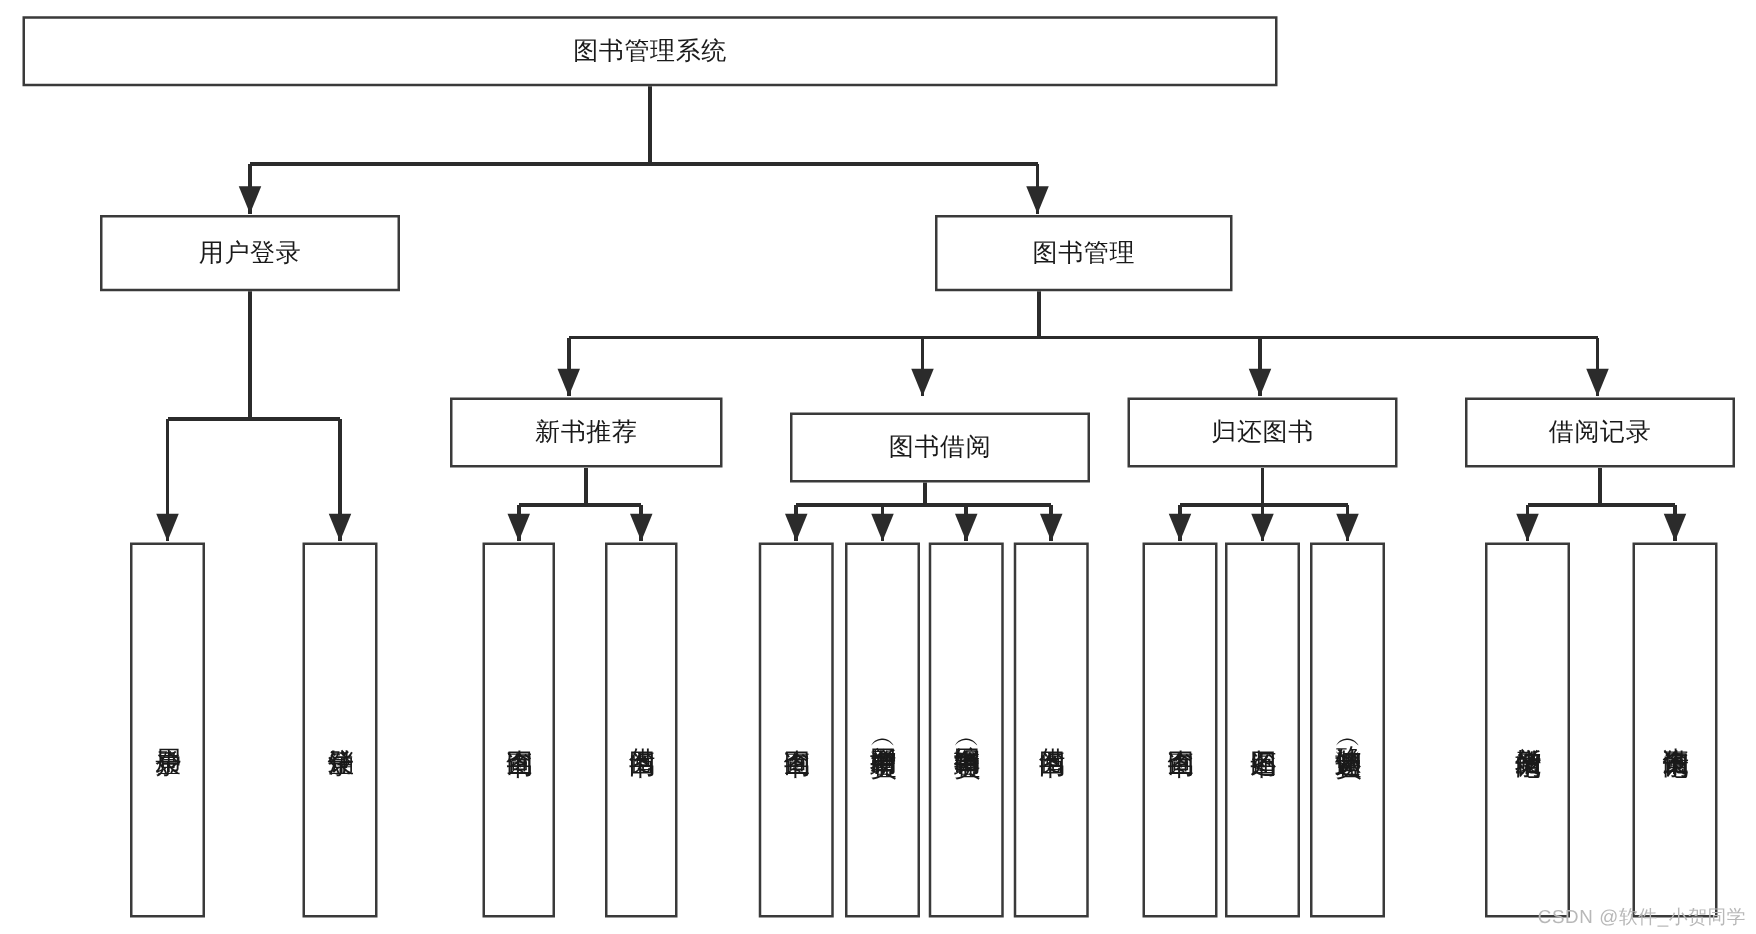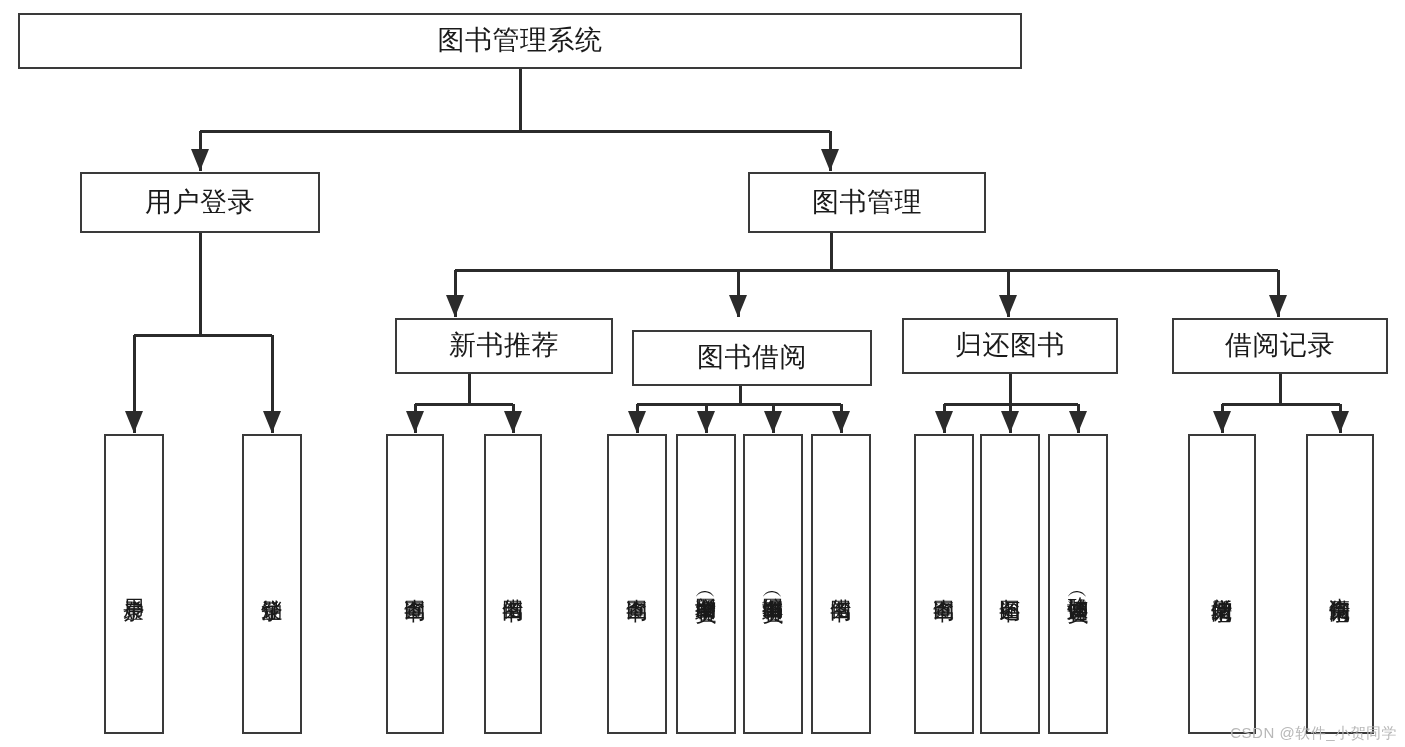--- a/index.html
+++ b/index.html
@@ -24,21 +24,21 @@
     box-sizing: border-box;
     background: #ffffff;
     border: 2px solid #3a3a3a;
     display: flex;
     align-items: center;
     justify-content: center;
     color: #1a1a1a;
   }
   .node.horizontal .node-label {
     writing-mode: horizontal-tb;
-    font-size: 27px;
+    font-size: 20px;
     line-height: 1.1;
     letter-spacing: 0.5px;
     white-space: nowrap;
   }
   .node.vertical {
     align-items: center;
     justify-content: center;
     padding: 4px 0;
   }
   .node.vertical .node-label {
@@ -139,21 +139,21 @@
   <div id="nodes-layer">
       <div class="node horizontal" style="left: 18px; top: 13px; width: 1004px; height: 56px;">
         <span class="node-label">图书管理系统</span>
       </div>
       <div class="node horizontal" style="left: 80px; top: 172px; width: 240px; height: 61px;">
         <span class="node-label">用户登录</span>
       </div>
       <div class="node horizontal" style="left: 748px; top: 172px; width: 238px; height: 61px;">
         <span class="node-label">图书管理</span>
       </div>
-      <div class="node horizontal" style="left: 360px; top: 318px; width: 218px; height: 56px; margin-left: 35px;">
+      <div class="node horizontal" style="left: 360px; top: 318px; width: 218px; height: 56px;">
         <span class="node-label">新书推荐</span>
       </div>
       <div class="node horizontal" style="left: 632px; top: 330px; width: 240px; height: 56px;">
         <span class="node-label">图书借阅</span>
       </div>
       <div class="node horizontal" style="left: 902px; top: 318px; width: 216px; height: 56px;">
         <span class="node-label">归还图书</span>
       </div>
       <div class="node horizontal" style="left: 1172px; top: 318px; width: 216px; height: 56px;">
         <span class="node-label">借阅记录</span>

